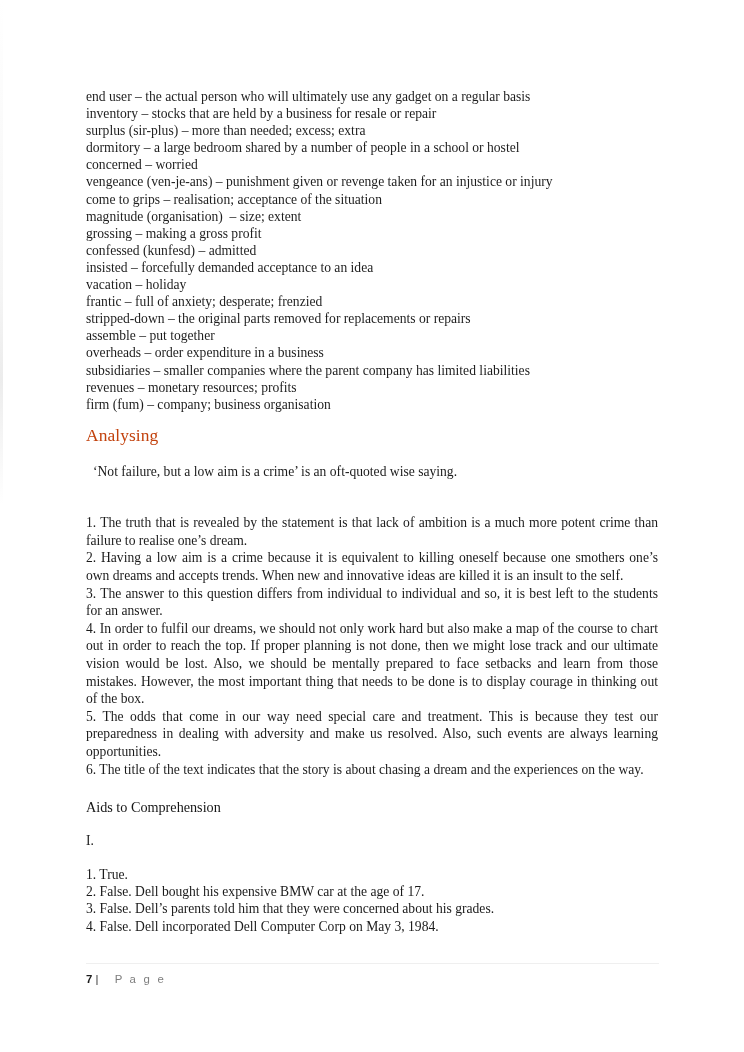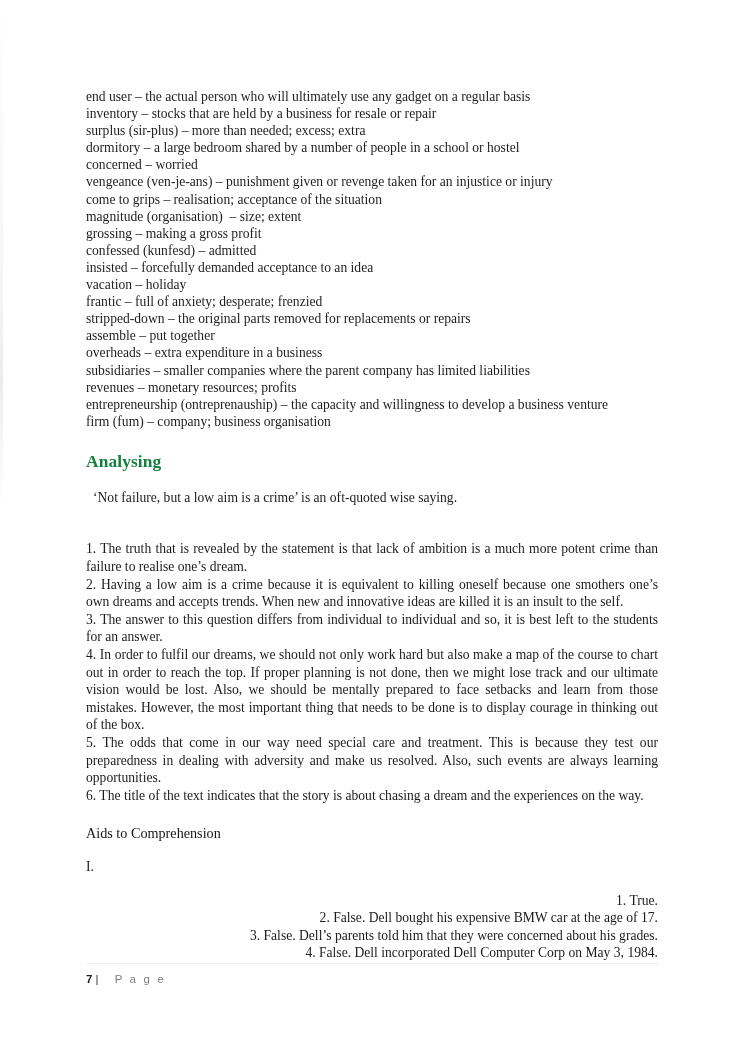--- a/index.html
+++ b/index.html
@@ -38,24 +38,24 @@
   .glossary {
     font-size: 13.6px;
     line-height: 17.1px;
     color: #1d1d1d;
   }
   .glossary .g-line {
     white-space: pre;
   }
   h1.section-title {
     font-size: 17.4px;
-    font-weight: bold;
+    font-weight: normal;
     line-height: 21px;
-    margin: 21px 0 0 0;
-    color: #15803d;
+    margin: 12px 0 0 0;
+    color: #c2410c;
     letter-spacing: 0.1px;
   }
   .lead {
     font-size: 13.6px;
     line-height: 17.5px;
     margin: 17px 0 0 7px;
   }
   .analysis {
     margin-top: 34px;
     font-size: 13.6px;
@@ -78,21 +78,20 @@
     line-height: 17.4px;
     margin: 16px 0 0 0;
   }
   .answers {
     margin-top: 16px;
     font-size: 13.6px;
     line-height: 17.4px;
   }
   .answers .a-line {
     white-space: pre;
-    text-align: right;
   }
   .footer-rule {
     position: absolute;
     left: 86px;
     top: 963px;
     width: 573px;
     height: 1px;
     background: #efefef;
   }
   .footer {
@@ -135,24 +134,23 @@
       <div class="g-line">vengeance (ven-je-ans) – punishment given or revenge taken for an injustice or injury</div>
       <div class="g-line">come to grips – realisation; acceptance of the situation</div>
       <div class="g-line">magnitude (organisation)  – size; extent</div>
       <div class="g-line">grossing – making a gross profit</div>
       <div class="g-line">confessed (kunfesd) – admitted</div>
       <div class="g-line">insisted – forcefully demanded acceptance to an idea</div>
       <div class="g-line">vacation – holiday</div>
       <div class="g-line">frantic – full of anxiety; desperate; frenzied</div>
       <div class="g-line">stripped-down – the original parts removed for replacements or repairs</div>
       <div class="g-line">assemble – put together</div>
-      <div class="g-line">overheads – extra expenditure in a business</div>
+      <div class="g-line">overheads – order expenditure in a business</div>
       <div class="g-line">subsidiaries – smaller companies where the parent company has limited liabilities</div>
       <div class="g-line">revenues – monetary resources; profits</div>
-      <div class="g-line">entrepreneurship (ontreprenauship) – the capacity and willingness to develop a business venture</div>
       <div class="g-line">firm (fum) – company; business organisation</div>
     </div>
 
     <h1 class="section-title">Analysing</h1>
 
     <p class="lead">‘Not failure, but a low aim is a crime’ is an oft-quoted wise saying.</p>
 
     <div class="analysis">
       <p>1. The truth that is revealed by the statement is that lack of ambition is a much more potent crime than failure to realise one’s dream.</p>
       <p>2. Having a low aim is a crime because it is equivalent to killing oneself because one smothers one’s own dreams and accepts trends. When new and innovative ideas are killed it is an insult to the self.</p>

